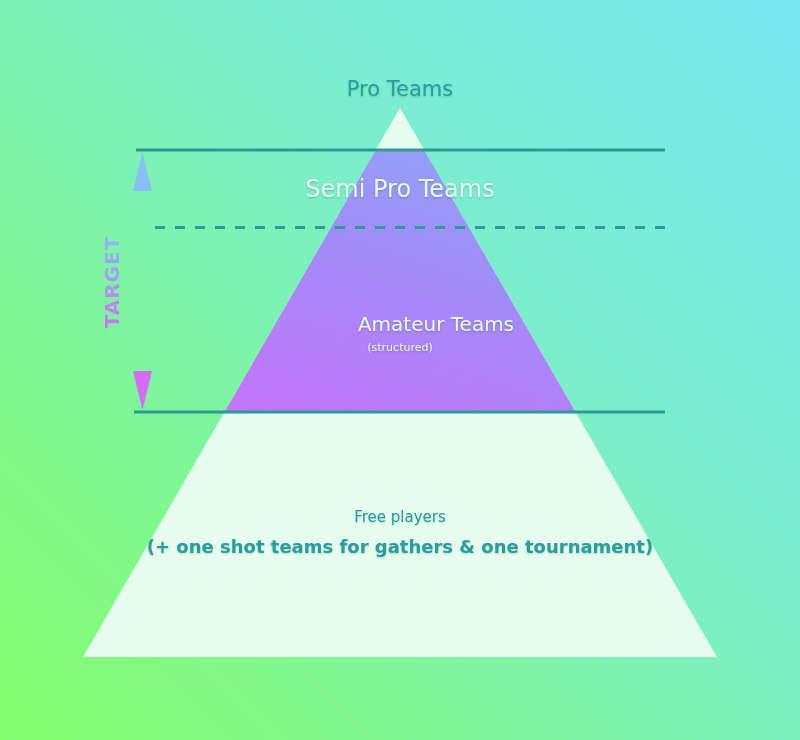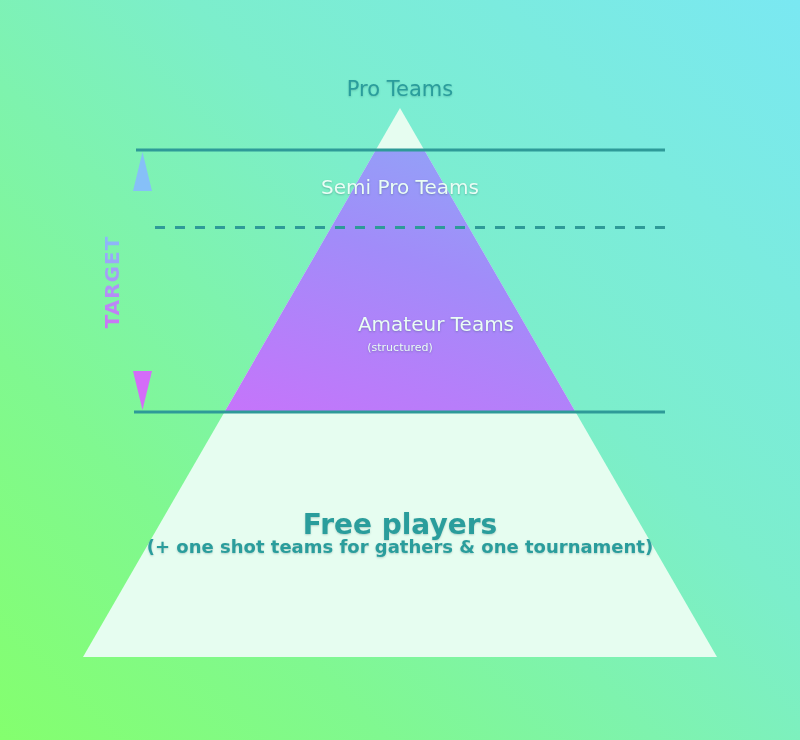--- a/index.html
+++ b/index.html
@@ -9,24 +9,24 @@
       font-family: "DejaVu Sans", sans-serif;
     }
     #diagram { position: absolute; left: 0; top: 0; width: 800px; height: 740px; }
     .lbl {
       position: absolute; left: 0; width: 800px; text-align: center;
       white-space: nowrap;
     }
     .lbl-white { color: #eafdf5; text-shadow: 0 1px 2px rgba(40,80,90,0.35); }
     .lbl-teal { color: #2a9d9c; text-shadow: 0 1px 2px rgba(20,80,80,0.25); }
     .pro { top: 77px; font-size: 21px; font-weight: normal; }
-    .semi { top: 175px; font-size: 20px; }
+    .semi { top: 175px; font-size: 24px; }
     .amateur { top: 312px; font-size: 20px; padding-left: 36px; }
     .amateur-sub { top: 341px; font-size: 11px; }
-    .free { top: 508px; font-size: 28px; font-weight: bold; }
+    .free { top: 508px; font-size: 15px; font-weight: normal; }
     .free-sub { top: 536px; font-size: 18px; font-weight: bold; }
     .target {
       position: absolute; left: 112px; top: 282px; width: 0; height: 0;
     }
     .target span {
       position: absolute; left: -50px; top: -12px; width: 100px; text-align: center;
       transform: rotate(-90deg); font-size: 20px; font-weight: bold; letter-spacing: 1px;
       background: linear-gradient(90deg, #d070f5 0%, #86bdf8 100%);
       -webkit-background-clip: text; background-clip: text; color: transparent;
     }

